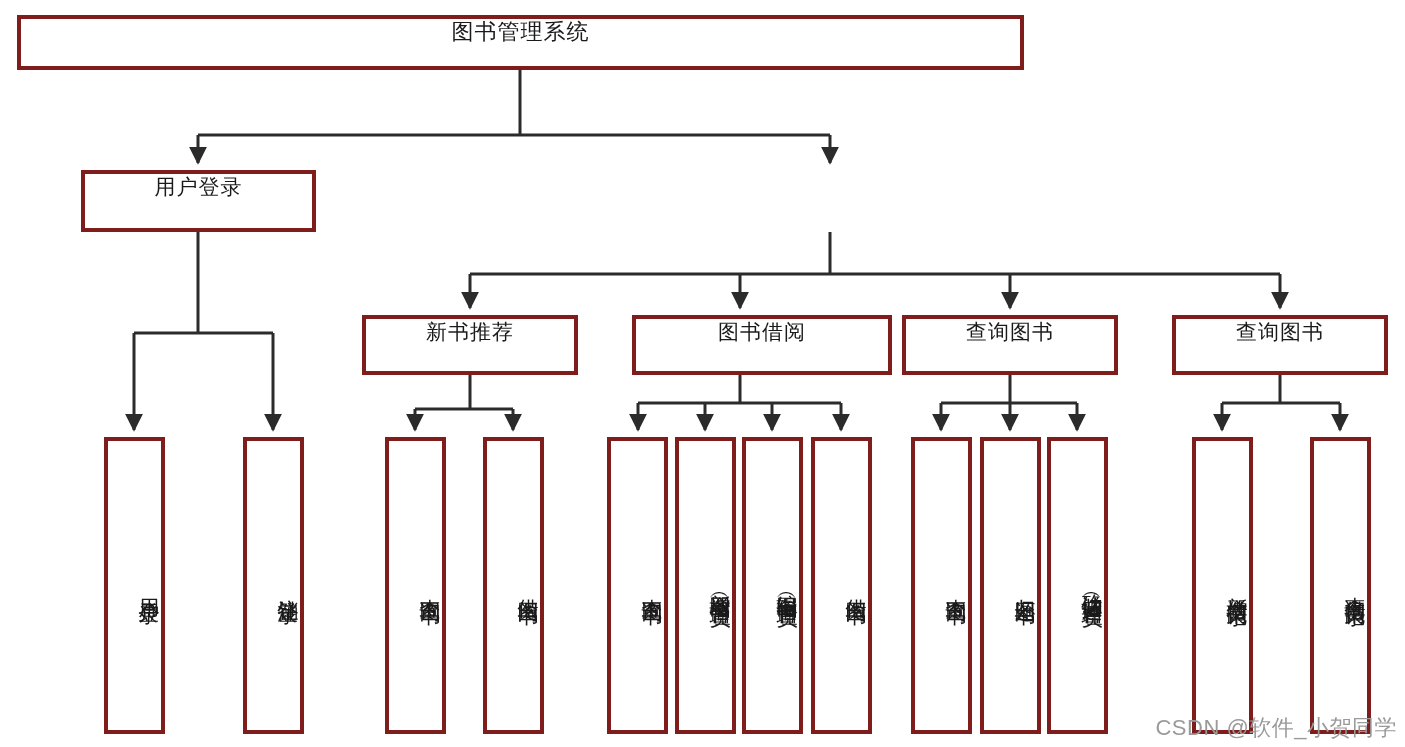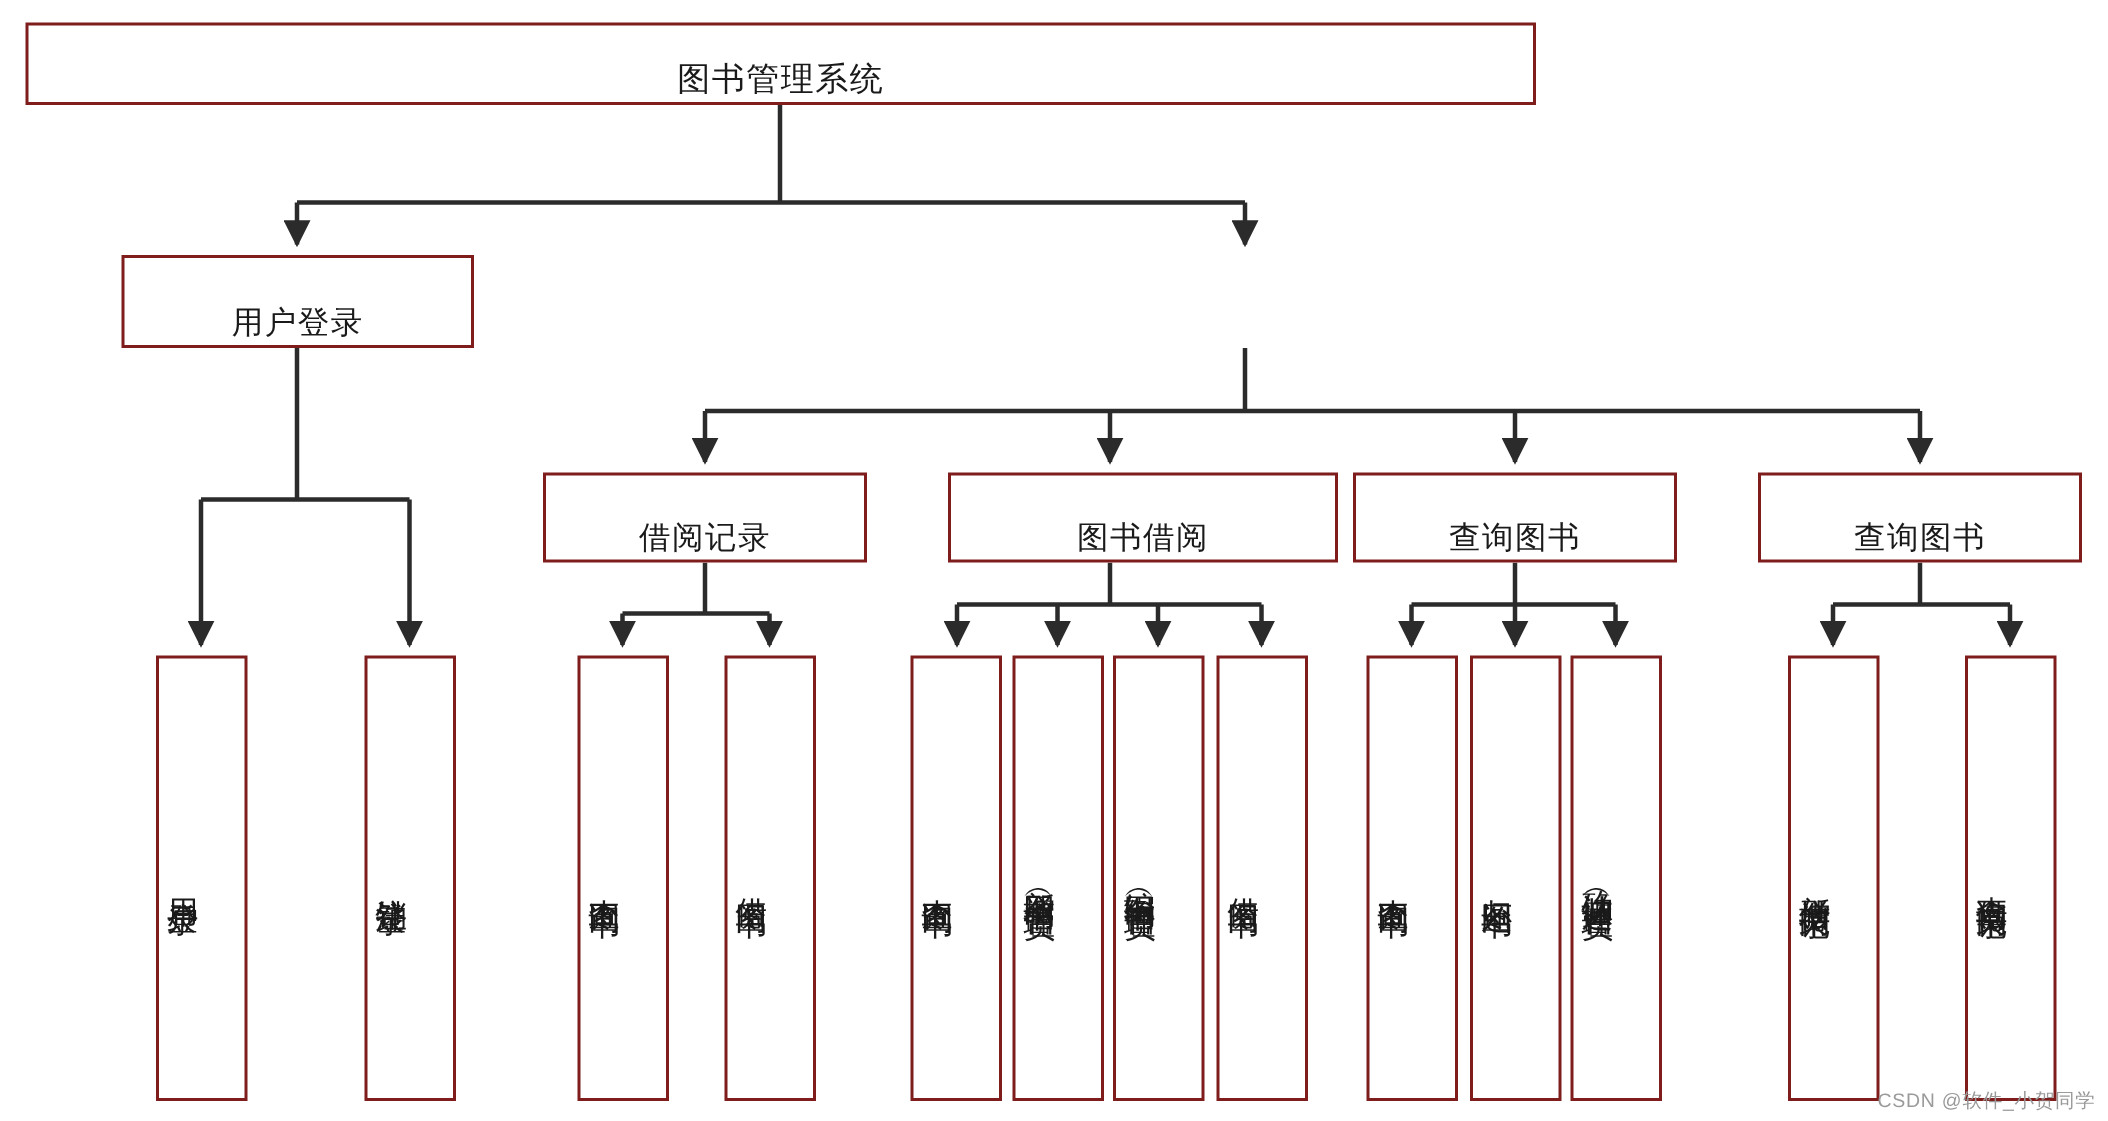--- a/index.html
+++ b/index.html
@@ -23,27 +23,26 @@
     left: 0;
     top: 0;
     width: 1405px;
     height: 747px;
     pointer-events: none;
   }
   .node {
     position: absolute;
     box-sizing: border-box;
     background: #ffffff;
-    border: 2px solid #7f1d1d;
+    border: 4px solid #7f1d1d;
     display: flex;
-    align-items: flex-end;
+    align-items: flex-start;
     justify-content: center;
     color: #1a1a1a;
     text-align: center;
-    font-family: Liberation Mono, monospace;
   }
   .node.horizontal {
     font-size: 21px;
     letter-spacing: 1px;
     line-height: 1.2;
   }
   .node.vertical {
     writing-mode: vertical-rl;
     text-orientation: upright;
     font-size: 21px;
@@ -56,21 +55,21 @@
     text-orientation: upright;
     white-space: nowrap;
   }
   #root-node {
     font-size: 22px;
   }
   #watermark {
     position: absolute;
     right: 8px;
     bottom: 4px;
-    font-size: 13px;
+    font-size: 22px;
     color: #9a9a9a;
     letter-spacing: 0.5px;
     white-space: nowrap;
     user-select: none;
   }
 </style>
 </head>
 <body>
 
 <div id="diagram-root">
@@ -128,21 +127,21 @@
 
   <div class="node horizontal" id="root-node" style="left:17px; top:15px; width:1007px; height:55px;">
     <span class="label">图书管理系统</span>
   </div>
 
   <div class="node horizontal" style="left:81px; top:170px; width:235px; height:62px;">
     <span class="label">用户登录</span>
   </div>
 
   <div class="node horizontal" style="left:362px; top:315px; width:216px; height:60px;">
-    <span class="label">借阅记录</span>
+    <span class="label">新书推荐</span>
   </div>
   <div class="node horizontal" style="left:632px; top:315px; width:260px; height:60px;">
     <span class="label">图书借阅</span>
   </div>
   <div class="node horizontal" style="left:902px; top:315px; width:216px; height:60px;">
     <span class="label">查询图书</span>
   </div>
   <div class="node horizontal" style="left:1172px; top:315px; width:216px; height:60px;">
     <span class="label">查询图书</span>
   </div>

